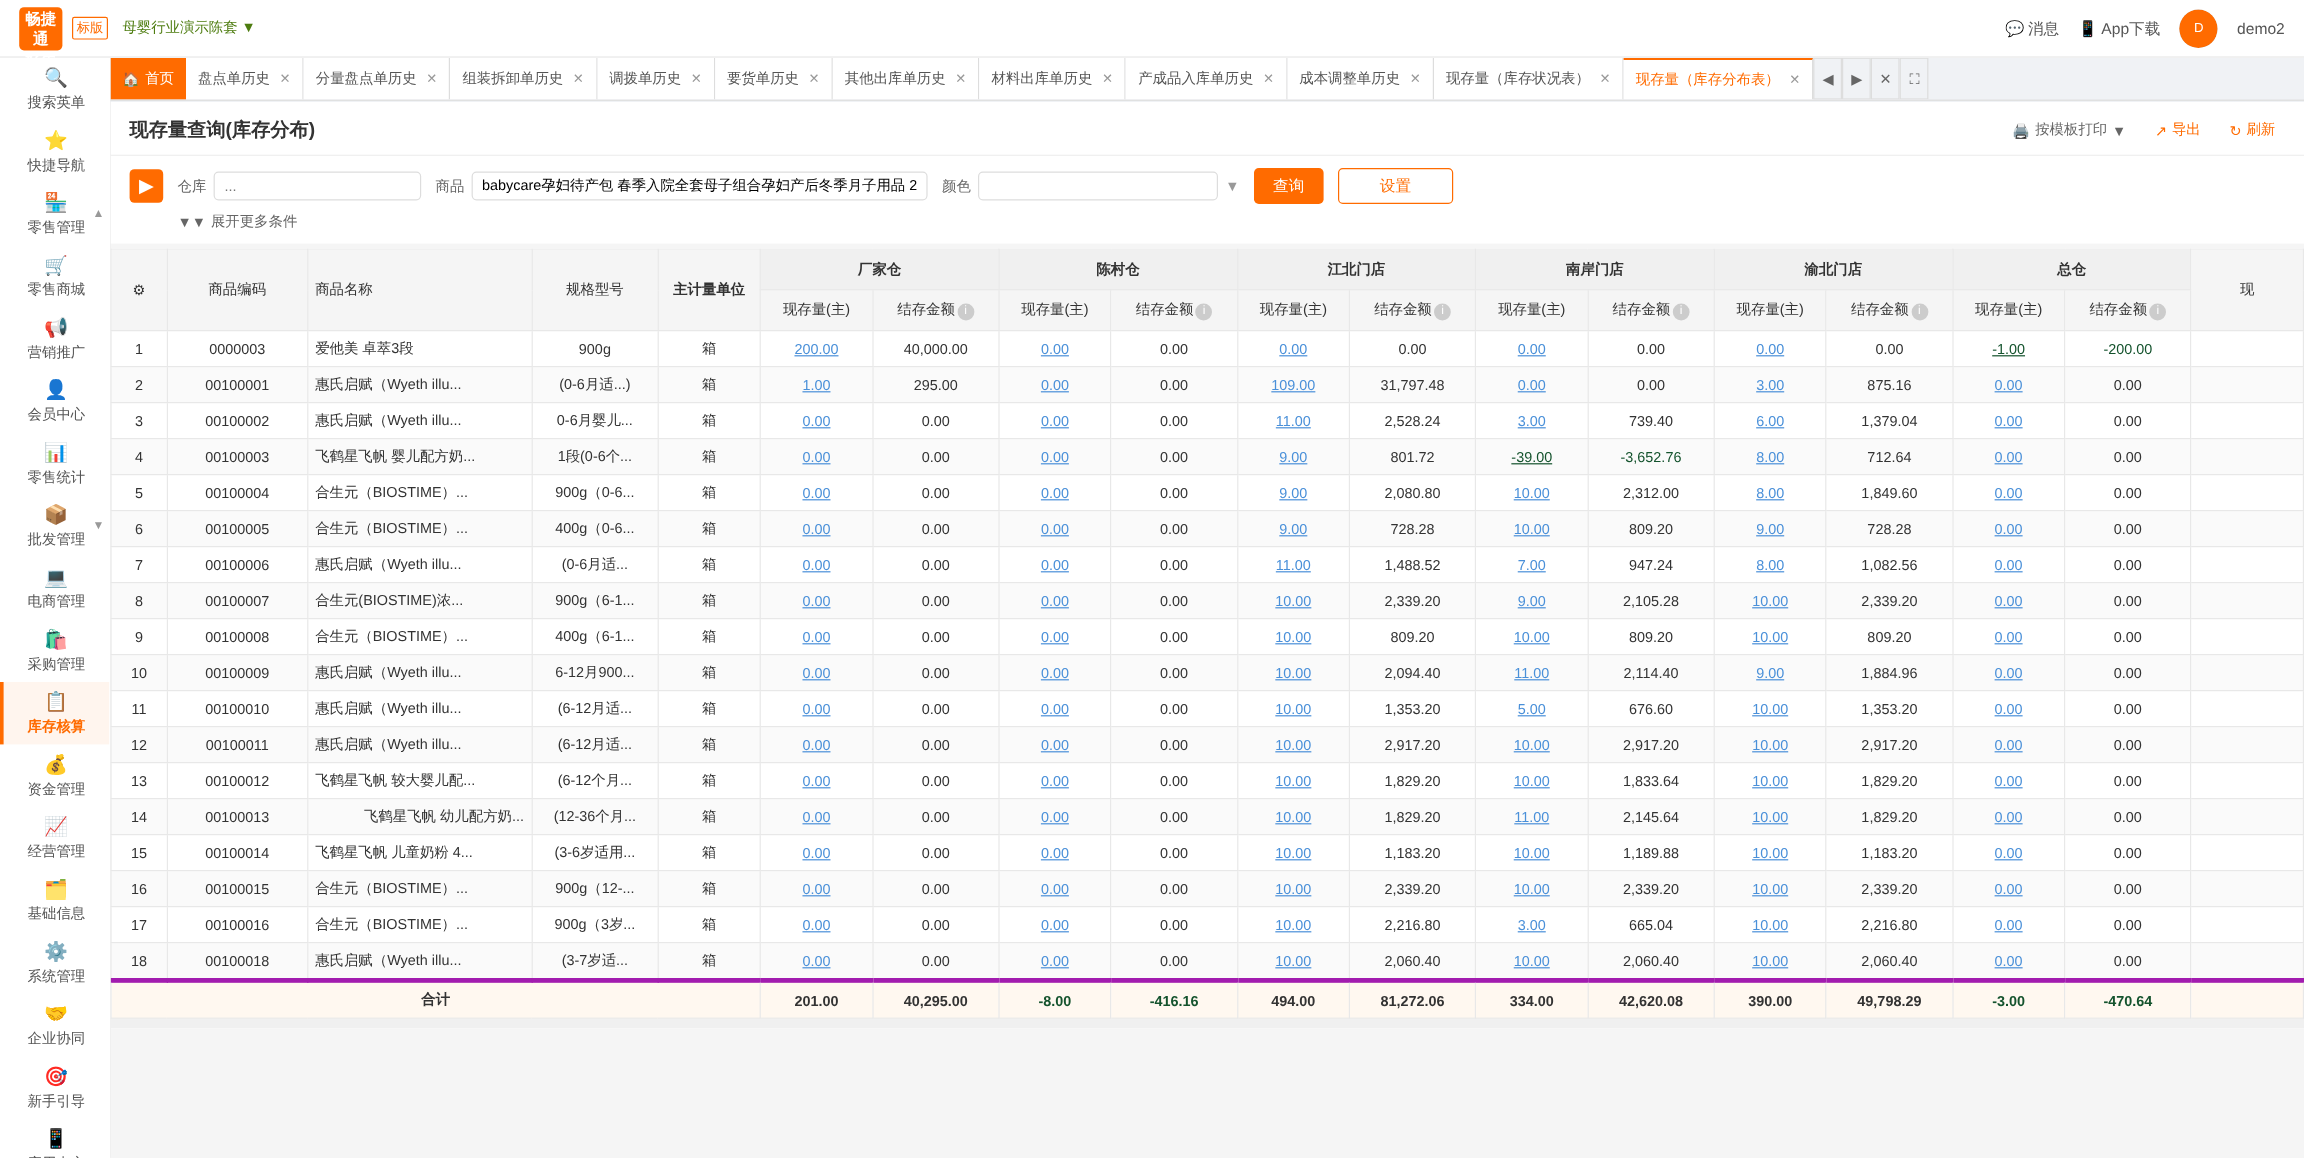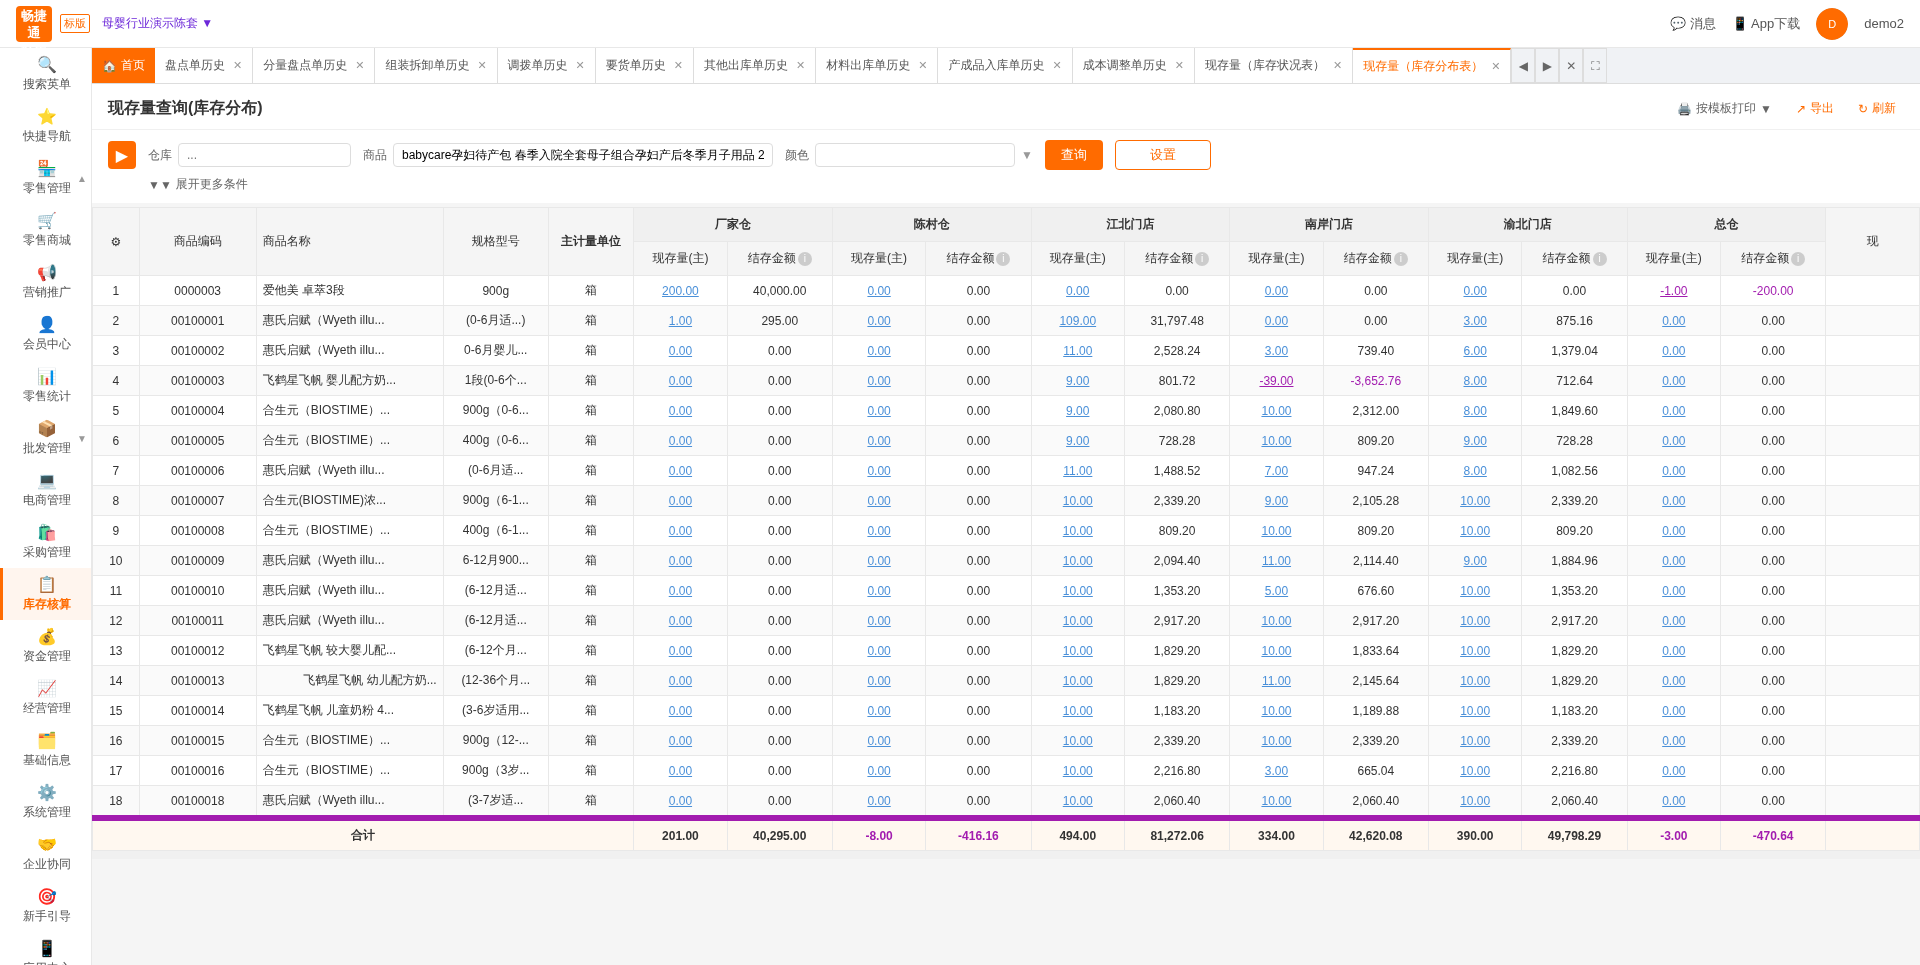--- a/index.html
+++ b/index.html
@@ -279,25 +279,25 @@
       text-align: center;
       white-space: nowrap;
       color: #333;
     }
     tr:nth-child(even) td { background: #fafafa; }
     .num-link {
       color: #4a90d9;
       text-decoration: underline;
       cursor: pointer;
     }
-    .num-red { color: #a21caf; }
+    .num-red { color: #14532d; }
     .sum-row td {
       background: #fff8f0 !important;
       font-weight: bold;
-      border-top: 6px solid #a21caf;
+      border-top: 4px solid #a21caf;
     }
     .col-index { width: 40px; }
     .col-code { width: 100px; }
     .col-name { width: 160px; text-align: left; }
     .col-spec { width: 90px; }
     .col-unit { width: 70px; font-weight: bold; }
     .col-num { width: 80px; }
     .col-amt { width: 90px; }
 
     .group-header-cell {
@@ -327,21 +327,21 @@
   </style>
 </head>
 <body>
 
 <div class="top-bar">
   <div class="top-bar-logo">
     <div class="logo-box">
       <div style="font-size:13px;line-height:1.3;margin-top:36px;">畅捷通<br>好生意</div>
     </div>
     <span style="font-size:11px;color:#ff6b00;border:1px solid #ff6b00;padding:1px 3px;border-radius:2px;">标版</span>
-    <span style="color:#6d28d9;font-size:12px;margin-left:4px;">母婴行业演示陈套 ▼</span>
+    <span style="color:#4d7c0f;font-size:12px;margin-left:4px;">母婴行业演示陈套 ▼</span>
   </div>
   <div class="top-bar-right">
     <span style="cursor:pointer;display:flex;align-items:center;gap:3px;">
       <span>💬</span>
       <span>消息</span>
     </span>
     <span style="cursor:pointer;display:flex;align-items:center;gap:3px;">
       <span>📱</span>
       <span>App下载</span>
     </span>

